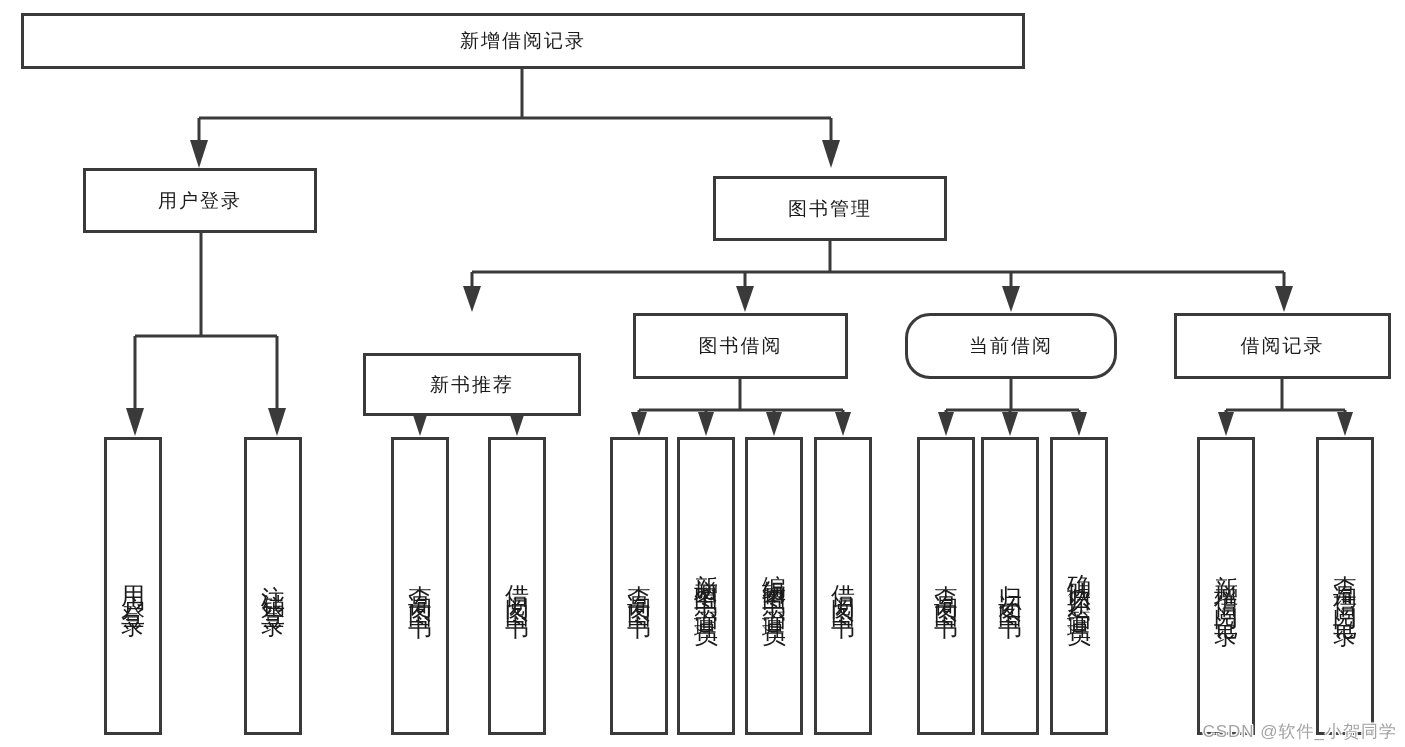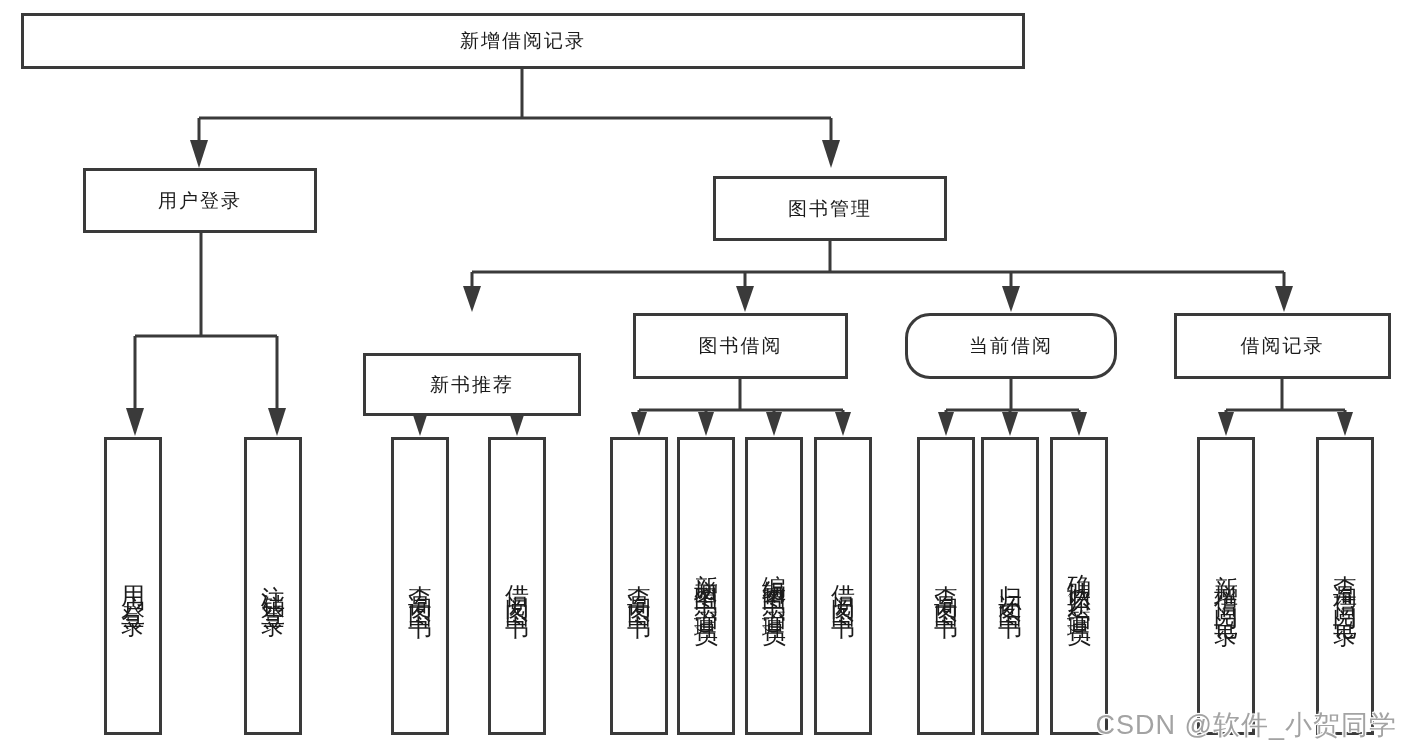--- a/index.html
+++ b/index.html
@@ -44,21 +44,21 @@
   .n-book-borrow{left:633px;top:313px;width:215px;height:66px;align-items:center;}
   .n-current-borrow{left:905px;top:313px;width:212px;height:66px;border-radius:25px;}
   .n-borrow-records{left:1174px;top:313px;width:217px;height:66px;}
   .l1{left:104px;} .l2{left:244px;}
   .l3{left:391px;} .l4{left:488px;}
   .l5{left:610px;} .l6{left:677px;} .l7{left:745px;} .l8{left:814px;}
   .l9{left:917px;} .l10{left:981px;} .l11{left:1050px;}
   .l12{left:1197px;} .l13{left:1316px;}
   .watermark{
     position:absolute;right:8px;bottom:4px;
-    font-size:27px;letter-spacing:1px;
+    font-size:17px;letter-spacing:1px;
     color:var(--watermark);
     text-shadow:0 0 3px #fff,1px 1px 0 #fff,-1px -1px 0 #fff,1px -1px 0 #fff,-1px 1px 0 #fff;
   }
 </style>
 </head>
 <body>
 
 <div class="canvas">
 
   <svg class="connectors" width="1405" height="747" viewBox="0 0 1405 747" aria-hidden="true">

